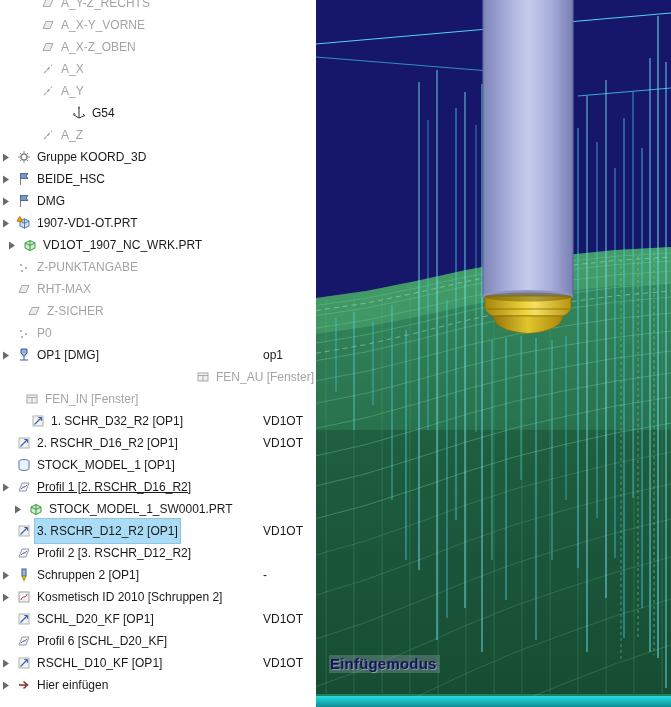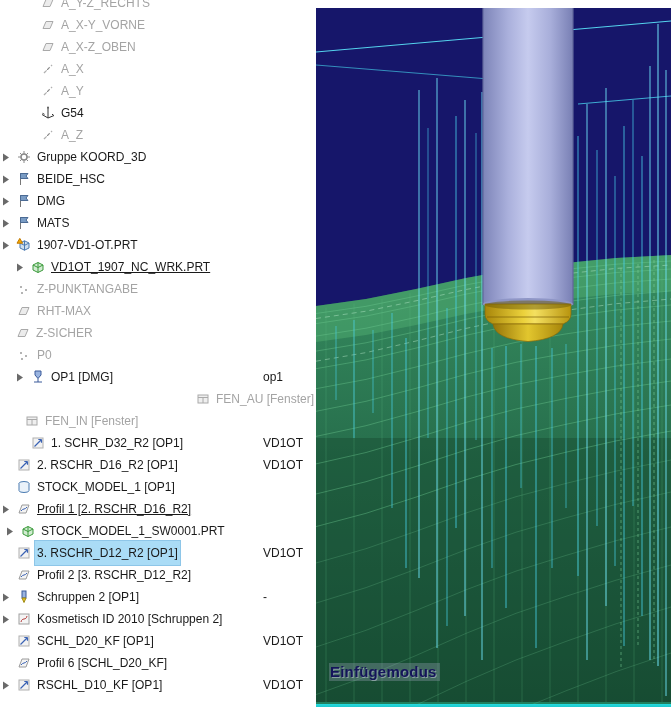--- a/index.html
+++ b/index.html
@@ -30,21 +30,21 @@
   .t-label{padding:1px 2px;}
   .t-label.underline{text-decoration:underline;}
   .t-label.sel{background:var(--selection);outline:1px solid #8ec6e8;}
   .t-value{
     position:absolute;left:263px;top:0;height:22px;line-height:22px;
     font-size:12px;color:#1a1a1a;
   }
 
   
   #viewport{
-    position:absolute;left:316px;top:8px;width:355px;height:595px;
+    position:absolute;left:316px;top:0;width:355px;height:595px;
     background:var(--viewport-bg);
   }
   #viewport svg{display:block;}
   #mode-label{
     position:absolute;left:13px;top:655px;
     font-size:15px;font-weight:700;color:#14145a;letter-spacing:.2px;
     background:rgba(168,172,198,0.30);
     padding:0 3px 1px 1px;
     text-shadow:1px 1px 0 rgba(220,224,240,0.45);
   }
@@ -96,21 +96,21 @@
         <div class="tree-row grayed" style="padding-left: 26px;">
           <span class="arrow"></span>
           <span class="t-icon">
             <svg width="16" height="16">
               <path d="M4 12 L12 4" stroke="#b0b0b0" stroke-width="1.4" stroke-dasharray="3 2" fill="none"></path>
               <path d="M6.5 9.5 L9.5 6.5" stroke="#8a8a8a" fill="none"></path>
             </svg>
           </span>
           <span class="t-label">A_Y</span>
         </div>
-        <div class="tree-row" style="padding-left: 26px;">
+        <div class="tree-row" style="padding-left: 26px; margin-left: 31px;">
           <span class="arrow"></span>
           <span class="t-icon">
             <svg width="16" height="16">
               <path d="M8 13 V2.5 M8 13 L2 9.5 M8 13 L14 10.5" stroke="#333" fill="none"></path>
               <path d="M7 3.2 L8 1 L9 3.2 Z" fill="#333"></path>
               <path d="M2.5 8.3 l2 1" stroke="#333"></path>
               <path d="M12 9.2 l1.6 1" stroke="#333"></path>
             </svg>
           </span>
           <span class="t-label">G54</span>
@@ -168,42 +168,28 @@
           <span class="t-label">DMG</span>
         </div>
         <div class="tree-row" style="padding-left: 2px;">
           <span class="arrow">
             <svg width="8" height="9">
               <path d="M1 0.5 L7 4.5 L1 8.5 Z" fill="#6a6a6a"></path>
             </svg>
           </span>
           <span class="t-icon">
             <svg width="16" height="16">
-              <path d="M4.5 2 V14" stroke="#777" fill="none"></path>
-              <path d="M4.5 2.5 H12 L10 5 L12 7.5 H4.5 Z" fill="#7a9cc4" stroke="#4a6a94"></path>
-            </svg>
-          </span>
-          <span class="t-label">MATS</span>
-        </div>
-        <div class="tree-row" style="padding-left: 2px;">
-          <span class="arrow">
-            <svg width="8" height="9">
-              <path d="M1 0.5 L7 4.5 L1 8.5 Z" fill="#6a6a6a"></path>
-            </svg>
-          </span>
-          <span class="t-icon">
-            <svg width="16" height="16">
               <path d="M4 6 L8.5 3.8 L13 6 V11 L8.5 13.2 L4 11 Z" fill="#cfe0f0" stroke="#4a7ab0"></path>
               <path d="M8.5 3.8 V13.2 M4 6 L8.5 8.4 L13 6 M8.5 8.4 V13.2" stroke="#4a7ab0" fill="none"></path>
               <path d="M1 6.2 L3.8 1.4 L6.6 6.2 Z" fill="#f5a800" stroke="#c07800"></path>
             </svg>
           </span>
           <span class="t-label">1907-VD1-OT.PRT</span>
         </div>
-        <div class="tree-row" style="padding-left: 16px; text-decoration: underline;">
+        <div class="tree-row" style="padding-left: 8px;">
           <span class="arrow">
             <svg width="8" height="9">
               <path d="M1 0.5 L7 4.5 L1 8.5 Z" fill="#6a6a6a"></path>
             </svg>
           </span>
           <span class="t-icon">
             <svg width="16" height="16">
               <path d="M3 6 L8 3.5 L13 6 V11 L8 13.5 L3 11 Z" fill="#d2ecd2" stroke="#3a9a3a"></path>
               <path d="M8 3.5 V13.5 M3 6 L8 8.5 L13 6" stroke="#3a9a3a" fill="none"></path>
             </svg>
@@ -221,39 +207,39 @@
         </div>
         <div class="tree-row grayed" style="padding-left: 2px;">
           <span class="arrow"></span>
           <span class="t-icon">
             <svg width="16" height="16">
               <path d="M3 11.5 L6 4.5 H13 L10 11.5 Z" fill="#ececec" stroke="#a9a9a9"></path>
             </svg>
           </span>
           <span class="t-label">RHT-MAX</span>
         </div>
-        <div class="tree-row grayed" style="padding-left: 1px;">
+        <div class="tree-row grayed" style="padding-left: 12px;">
           <span class="arrow"></span>
           <span class="t-icon">
             <svg width="16" height="16">
               <path d="M3 11.5 L6 4.5 H13 L10 11.5 Z" fill="#ececec" stroke="#a9a9a9"></path>
             </svg>
           </span>
           <span class="t-label">Z-SICHER</span>
         </div>
         <div class="tree-row grayed" style="padding-left: 2px;">
           <span class="arrow"></span>
           <span class="t-icon">
             <svg width="16" height="16">
               <path d="M4 5l2 2M6 5L4 7M9 8l2 2M11 8l-2 2M5 11l2 2M7 11l-2 2" stroke="#b4b4b4" fill="none"></path>
             </svg>
           </span>
           <span class="t-label">P0</span>
         </div>
-        <div class="tree-row" style="padding-left: 16px;">
+        <div class="tree-row" style="padding-left: 2px;">
           <span class="arrow">
             <svg width="8" height="9">
               <path d="M1 0.5 L7 4.5 L1 8.5 Z" fill="#6a6a6a"></path>
             </svg>
           </span>
           <span class="t-icon">
             <svg width="16" height="16">
               <path d="M5 2 H11 V6 L8 9.5 L5 6 Z" fill="#9ab4e0" stroke="#3a5a9a"></path>
               <path d="M8 9.5 V13 M4 13 H12" stroke="#3a5a9a" fill="none"></path>
             </svg>
@@ -320,21 +306,21 @@
             </svg>
           </span>
           <span class="t-icon">
             <svg width="16" height="16">
               <path d="M3 12 L6 4 H13 L10 12 Z" fill="#f4f4f4" stroke="#9a9a9a"></path>
               <path d="M5 10 C7 7 9 9 11 6" stroke="#3a62b4" fill="none"></path>
             </svg>
           </span>
           <span class="t-label underline">Profil 1 [2. RSCHR_D16_R2]</span>
         </div>
-        <div class="tree-row" style="padding-left: 6px;">
+        <div class="tree-row" style="padding-left: 14px;">
           <span class="arrow">
             <svg width="8" height="9">
               <path d="M1 0.5 L7 4.5 L1 8.5 Z" fill="#6a6a6a"></path>
             </svg>
           </span>
           <span class="t-icon">
             <svg width="16" height="16">
               <path d="M3 6 L8 3.5 L13 6 V11 L8 13.5 L3 11 Z" fill="#d2ecd2" stroke="#3a9a3a"></path>
               <path d="M8 3.5 V13.5 M3 6 L8 8.5 L13 6" stroke="#3a9a3a" fill="none"></path>
             </svg>

